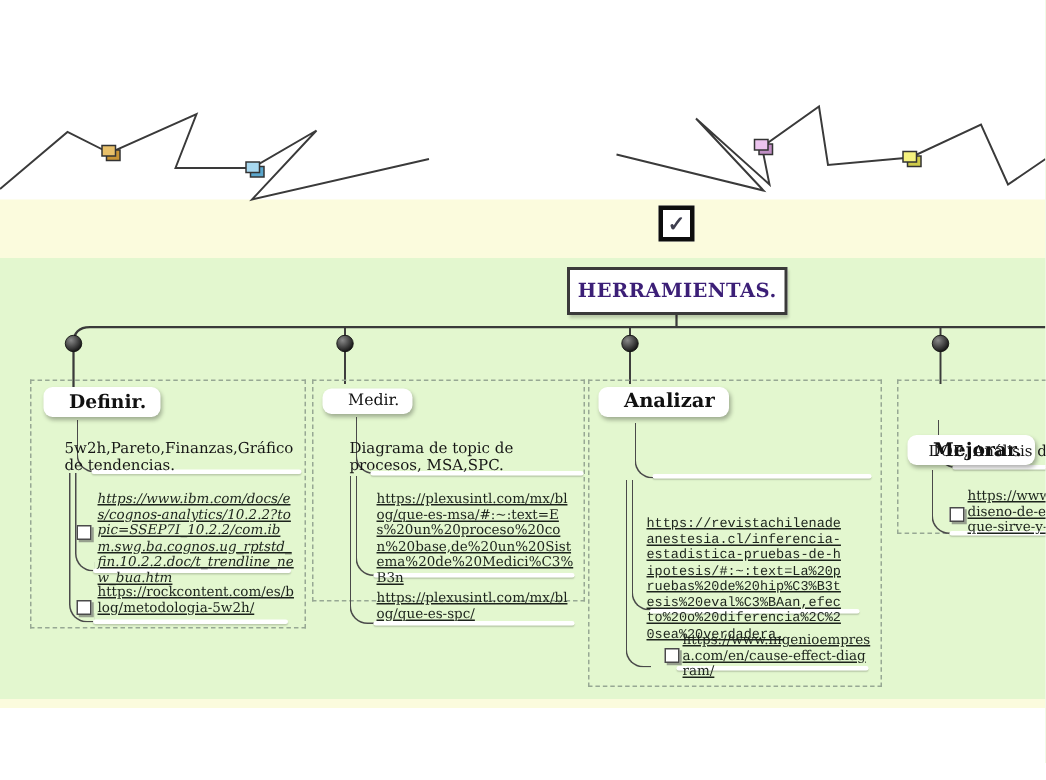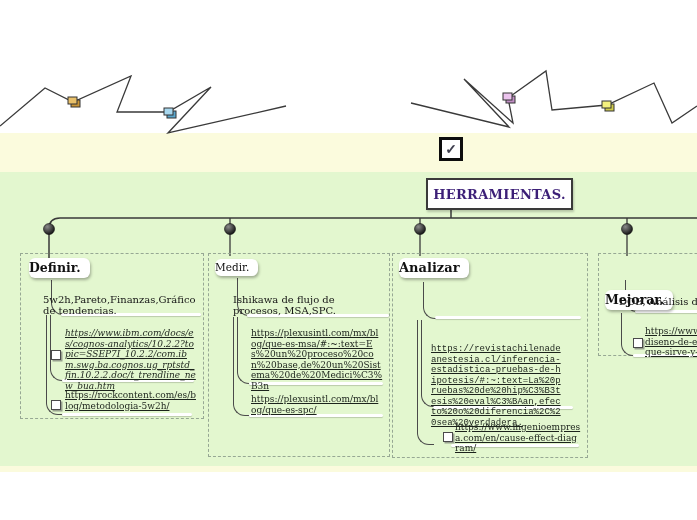--- a/index.html
+++ b/index.html
@@ -20,31 +20,31 @@
     box-shadow:1px 2px 3px rgba(0,0,0,0.25);}
   .root-box span{font-weight:bold;font-size:16px;letter-spacing:.5px;color:#3b2a5a;}
   
   .check-icon{position:absolute;left:439px;top:137px;width:24px;height:24px;z-index:2;
     background:#fff;border:3px solid #0d0d0d;box-sizing:border-box;
     display:flex;align-items:center;justify-content:center;
     font-size:14px;font-weight:bold;color:#3e3e4e;}
   
   .header-box{position:absolute;left:378px;top:178px;width:147px;height:32px;z-index:3;
     background:#fff;border:2px solid #3a3a3a;box-sizing:border-box;
-    display:flex;align-items:center;justify-content:center;box-shadow:1px 2px 2px rgba(0,0,0,0.2);margin-left:48px;}
+    display:flex;align-items:center;justify-content:center;box-shadow:1px 2px 2px rgba(0,0,0,0.2);}
   .header-box span{font-weight:bold;font-size:13px;letter-spacing:.3px;color:#3c1f77;}
   .tree{position:absolute;left:0;top:0;z-index:2;pointer-events:none;}
   
   .branch{position:absolute;border:1px dashed #97a894;box-sizing:border-box;z-index:2;}
   .b0{left:20px;top:253px;width:184px;height:166px;}
-  .b1{left:208px;top:253px;width:182px;height:204px;}
+  .b1{left:208px;top:253px;width:182px;height:148px;}
   .b2{left:392px;top:253px;width:196px;height:205px;}
   .b3{left:598px;top:253px;width:130px;height:103px;}
   
-  .lbl{position:absolute;background:#fff;border-radius:6px;padding:2px 9px 3px 0;
+  .lbl{position:absolute;background:#fff;border-radius:6px;padding:2px 9px 3px 17px;
     box-shadow:1px 2px 3px rgba(0,0,0,0.3);color:#111;white-space:nowrap;}
   .lbl.bold{font-weight:bold;font-size:12.5px;}
   .lbl.big{font-weight:bold;font-size:13px;text-align:right;}
   .lbl.plain{font-size:10.5px;}
   
   .desc{position:absolute;font-size:10px;line-height:11px;color:#151515;}
   .link{position:absolute;font-size:9px;line-height:10.5px;color:#1c231c;
     text-decoration:underline;word-break:break-all;cursor:pointer;}
   .prelines{white-space:pre-line;word-break:normal;}
   .nowrap{white-space:nowrap;}
@@ -131,21 +131,21 @@
   </div>
 
   <div class="branch b1">
     <div class="curve" style="left:28px;top:24px;width:12px;height:37px;"></div>
     <div class="curve" style="left:24px;top:63px;width:16px;height:98px;"></div>
     <div class="curve" style="left:28px;top:63px;width:12px;height:66px;"></div>
     <div class="bar" style="left:38px;top:60px;width:142px;"></div>
     <div class="bar" style="left:40px;top:128px;width:134px;"></div>
     <div class="bar" style="left:40px;top:160px;width:134px;"></div>
     <div class="lbl plain" style="left:6px;top:5px;">Medir.</div>
-    <div class="desc" style="left:24px;top:40px;width:150px;">Ishikawa de flujo de procesos, MSA,SPC.</div>
+    <div class="desc" style="left:24px;top:40px;width:150px;">Diagrama de topic de procesos, MSA,SPC.</div>
     <div class="link" style="left:42px;top:74px;width:132px;">https://plexusintl.com/mx/blog/que-es-msa/#:~:text=Es%20un%20proceso%20con%20base,de%20un%20Sistema%20de%20Medici%C3%B3n</div>
     <div class="link" style="left:42px;top:140px;width:132px;">https://plexusintl.com/mx/blog/que-es-spc/</div>
   </div>
 
   <div class="branch b2">
     <div class="curve" style="left:30px;top:28px;width:12px;height:36px;"></div>
     <div class="curve" style="left:24px;top:66px;width:16px;height:124px;"></div>
     <div class="curve" style="left:28px;top:66px;width:12px;height:86px;"></div>
     <div class="bar" style="left:42px;top:62px;width:146px;"></div>
     <div class="bar" style="left:40px;top:152px;width:140px;"></div>

